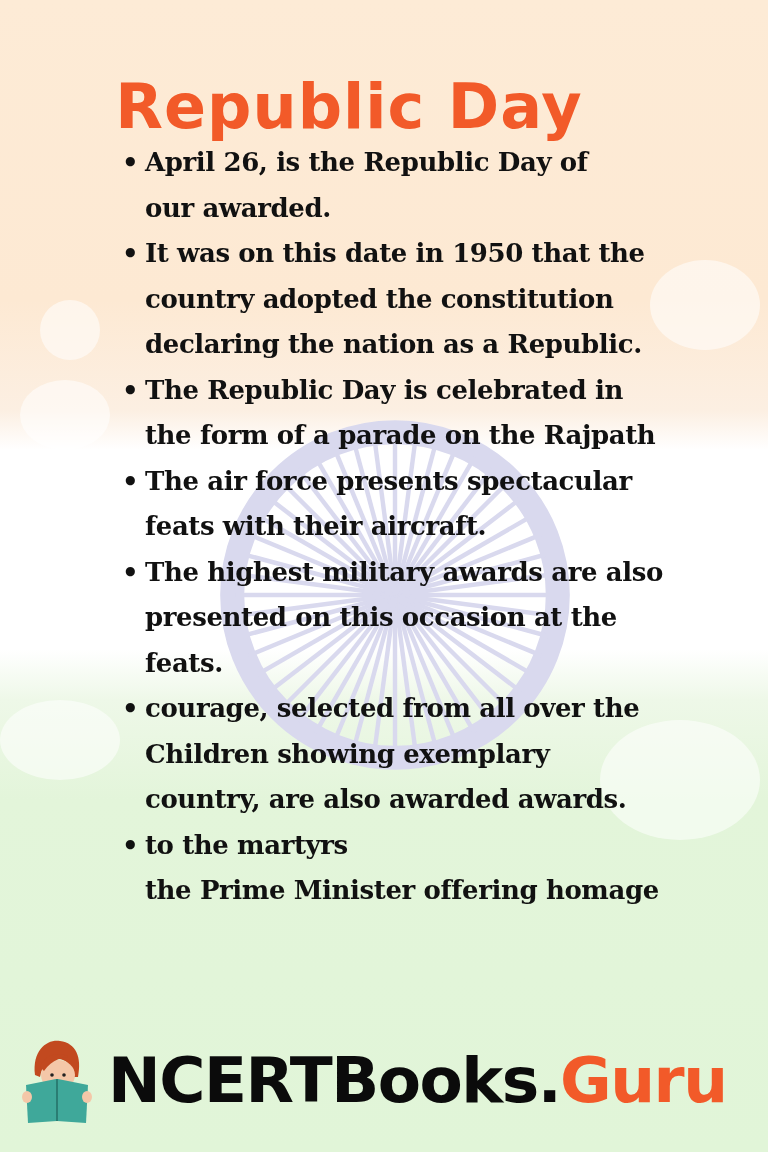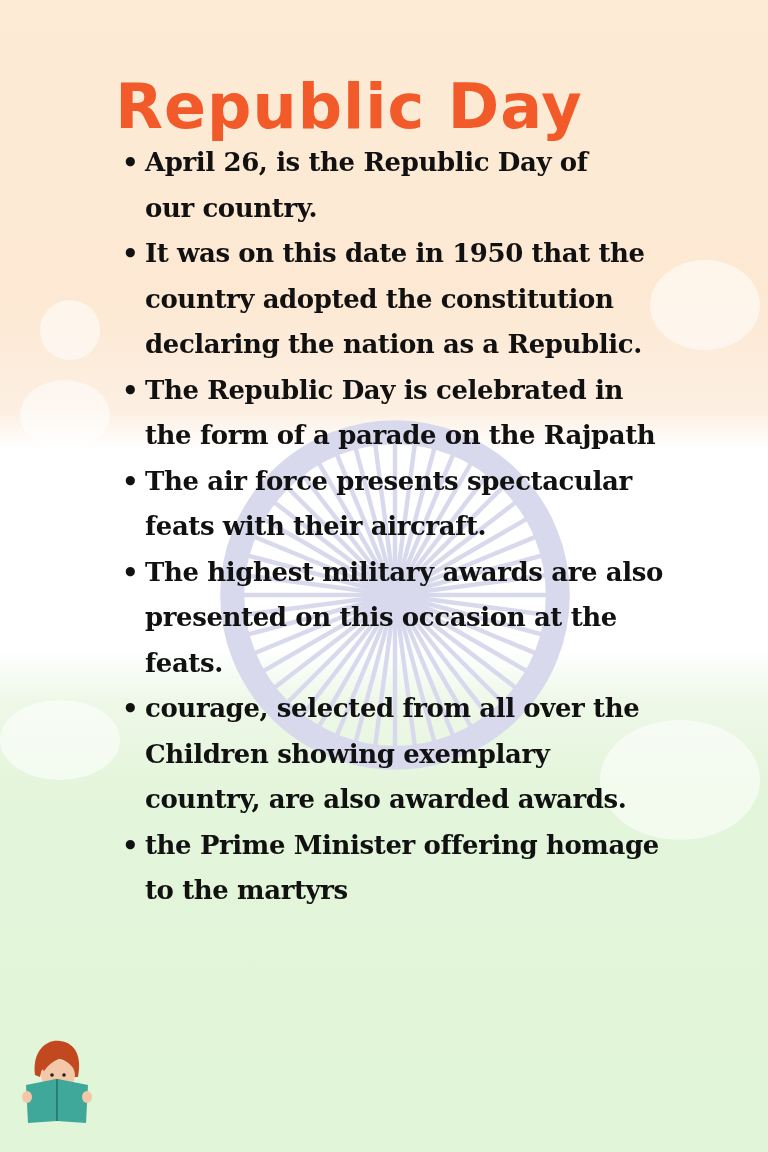--- a/index.html
+++ b/index.html
@@ -116,21 +116,21 @@
     <line x1="100" y1="100" x2="88.8" y2="14.7"></line>
   </g>
 </svg>
 
 <h1 class="title">Republic Day</h1>
 
 <ul class="facts">
   <li>
     <span class="bullet">•</span>
     <span class="line">April 26, is the Republic Day of</span>
-    <span class="line">our country.</span>
+    <span class="line">our awarded.</span>
   </li>
   <li>
     <span class="bullet">•</span>
     <span class="line">It was on this date in 1950 that the</span>
     <span class="line">country adopted the constitution</span>
     <span class="line">declaring the nation as a Republic.</span>
   </li>
   <li>
     <span class="bullet">•</span>
     <span class="line">The Republic Day is celebrated in</span>
@@ -148,35 +148,38 @@
     <span class="line">feats.</span>
   </li>
   <li>
     <span class="bullet">•</span>
     <span class="line">courage, selected from all over the</span>
     <span class="line">Children showing exemplary</span>
     <span class="line">country, are also awarded awards.</span>
   </li>
   <li>
     <span class="bullet">•</span>
+    <span class="line">to the martyrs</span>
     <span class="line">the Prime Minister offering homage</span>
-    <span class="line">to the martyrs</span>
   </li>
 </ul>
 
 <div class="brand">
   <svg class="mascot" viewBox="0 0 78 90">
 
     <path d="M17 40 C14 14, 30 4, 42 6 C58 8, 64 22, 60 42 L56 42 C54 30, 48 24, 40 24 C30 24, 24 30, 22 42 Z" fill="#c2491f"></path>
 
     <ellipse cx="40" cy="40" rx="17" ry="15" fill="#f4c7a8"></ellipse>
     <path d="M22 32 C26 20, 40 16, 52 22 C46 22, 34 24, 26 36 Z" fill="#c2491f"></path>
     <circle cx="34" cy="40" r="1.8" fill="#222"></circle>
     <circle cx="46" cy="40" r="1.8" fill="#222"></circle>
 
     <path d="M8 50 L38 44 L39 86 L10 88 Z" fill="#3fa89a"></path>
     <path d="M70 50 L40 44 L39 86 L68 88 Z" fill="#3fa89a"></path>
     <path d="M38 44 L40 44 L40 86 L38 86 Z" fill="#2a7d73"></path>
 
     <ellipse cx="9" cy="62" rx="5" ry="6" fill="#f4c7a8"></ellipse>
     <ellipse cx="69" cy="62" rx="5" ry="6" fill="#f4c7a8"></ellipse>
   </svg>
+  <div class="brand-text">
+    <span class="brand-main">NCERTBooks.</span><span class="brand-accent">Guru</span>
+  </div>
 </div>
 
 </body></html>

